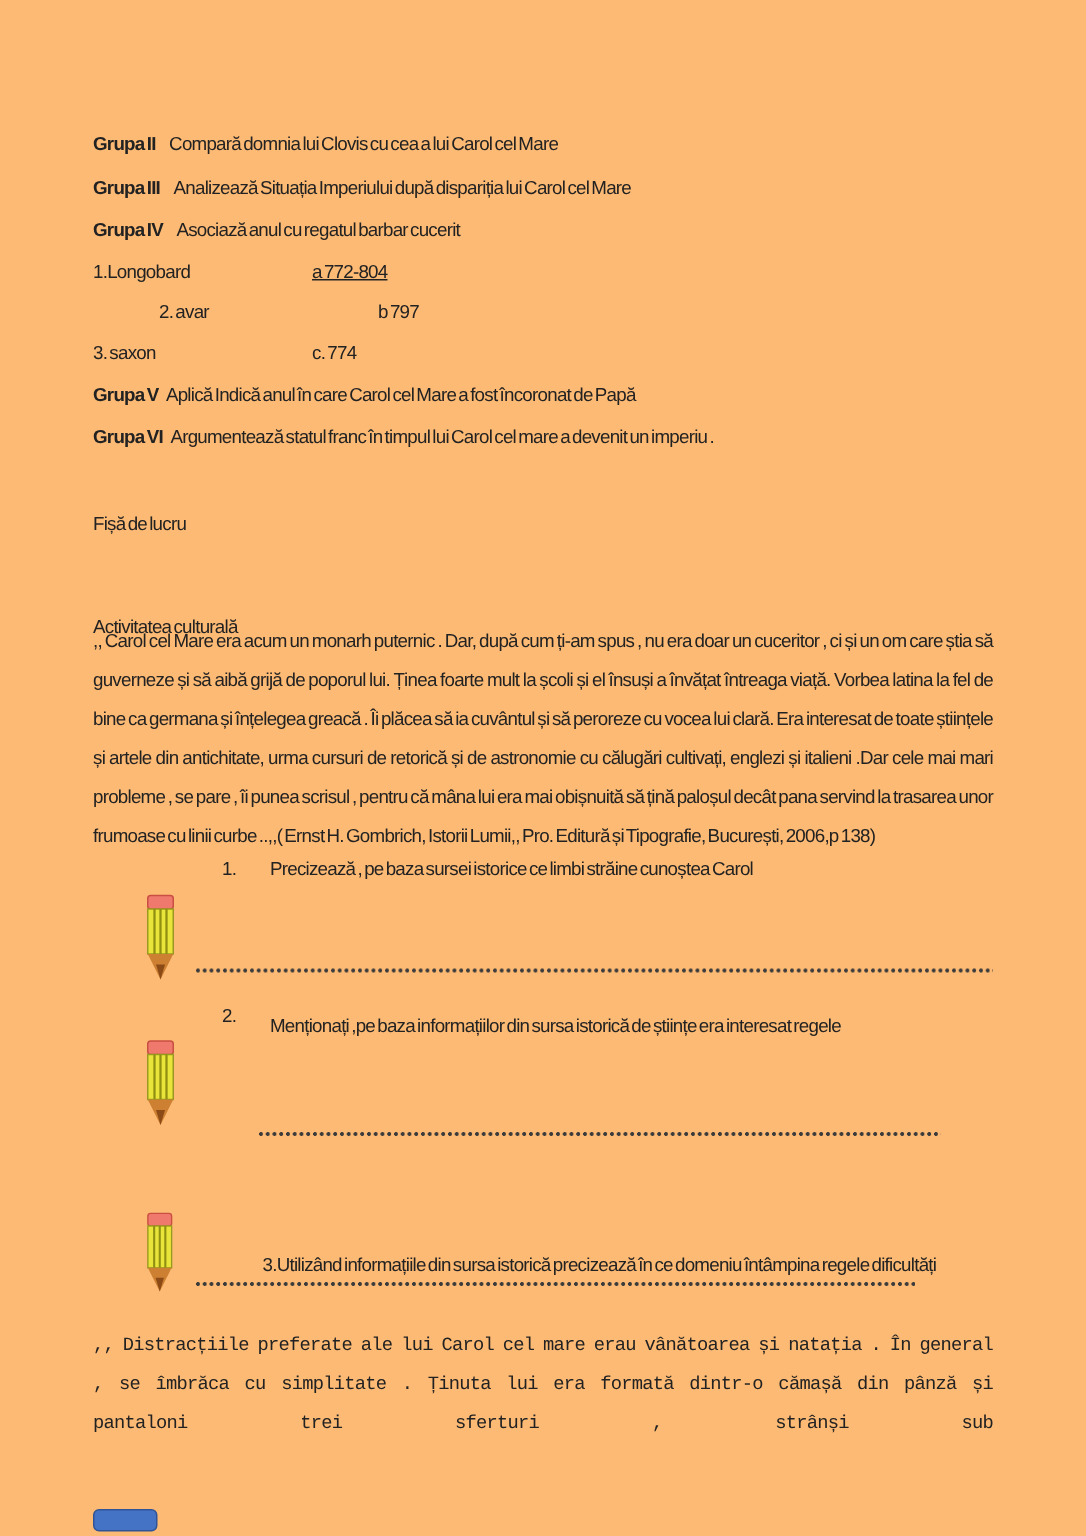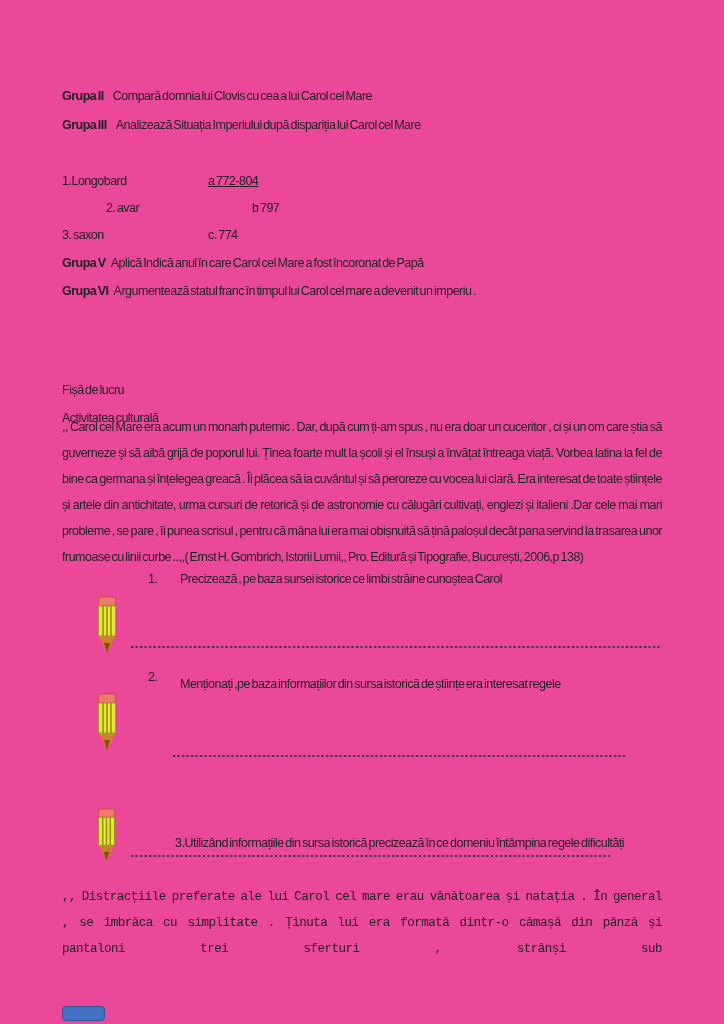--- a/index.html
+++ b/index.html
@@ -2,21 +2,21 @@
 <html><head>
 <meta charset="utf-8">
 <style>
   * { margin: 0; padding: 0; box-sizing: border-box; }
   html, body { background: #e9e9e9; }
   .page {
     position: relative;
     width: 724px;
     height: 1024px;
     margin: 0 auto;
-    background: #ec4899;
+    background: #fdba74;
     font-family: "Liberation Sans", sans-serif;
     font-size: 12.5px;
     letter-spacing: -0.5px;
     word-spacing: -1.5px;
     color: #222222;
     overflow: hidden;
   }
   .abs { position: absolute; }
   .doc-line { white-space: nowrap; line-height: 18px; }
   .doc-line b { font-weight: bold; }
@@ -54,39 +54,42 @@
 <body>
 
 <div class="page">
 
   <p class="abs doc-line" style="left:62px; top:87px;">
     <b>Grupa II</b><span class="lbl-gap">Compară domnia lui Clovis cu cea a lui Carol cel Mare</span>
   </p>
   <p class="abs doc-line" style="left:62px; top:116px;">
     <b>Grupa III</b><span class="lbl-gap">Analizează Situația Imperiului după dispariția lui Carol cel Mare</span>
   </p>
+  <p class="abs doc-line" style="left:62px; top:144px;">
+    <b>Grupa IV</b><span class="lbl-gap">Asociază  anul cu regatul barbar cucerit</span>
+  </p>
 
   <p class="abs doc-line" style="left:62px; top:172px;text-decoration:underline;">
     <span class="match-left">1.Longobard</span><span>a 772-804</span>
   </p>
   <p class="abs doc-line" style="left:62px; top:199px;margin-left:44px;">
     <span class="match-left">2. avar</span><span>b 797</span>
   </p>
   <p class="abs doc-line" style="left:62px; top:226px;">
     <span class="match-left">3. saxon</span><span>c. 774</span>
   </p>
 
   <p class="abs doc-line" style="left:62px; top:254px;">
     <b>Grupa V</b><span class="lbl-gap-sm">Aplică  Indică anul în care Carol cel Mare  a  fost încoronat de Papă</span>
   </p>
   <p class="abs doc-line" style="left:62px; top:282px;">
     <b>Grupa VI</b><span class="lbl-gap-sm">Argumentează  statul franc în timpul lui Carol cel mare a devenit un imperiu .</span>
   </p>
 
-  <p class="abs doc-line" style="left:62px; top:381px;">Fișă de lucru</p>
+  <p class="abs doc-line" style="left:62px; top:340px;">Fișă de lucru</p>
   <p class="abs doc-line" style="left:62px; top:409px;">Activitatea culturală</p>
 
   <div class="abs quote" style="left:62px; top:414px;">,, Carol cel Mare era acum un monarh puternic . Dar, după cum ți-am spus , nu era doar un cuceritor , ci și un om care știa să guverneze și să aibă grijă de poporul lui. Ținea foarte mult la școli și el însuși a învățat întreaga viață. Vorbea latina la fel de bine ca germana și înțelegea greacă . Îi plăcea să ia cuvântul și să peroreze cu vocea lui clară. Era interesat de toate științele și artele din antichitate, urma cursuri de retorică și de astronomie cu călugări cultivați, englezi și italieni .Dar cele mai mari probleme , se pare , îi punea scrisul , pentru că mâna lui era mai obișnuită să țină paloșul decât pana servind la trasarea unor  frumoase cu linii curbe ..,,( Ernst  H. Gombrich, Istorii Lumii,, Pro. Editură și Tipografie, București, 2006,p 138)</div>
 
   <div class="abs q-item" style="left:148px; top:568px;">
     <span class="q-num">1.</span><span>Precizează , pe baza sursei istorice ce limbi străine cunoștea Carol</span>
   </div>
 
   <span class="abs" style="left:95px; top:596px;">
     <svg class="pencil" width="24" height="58" viewBox="0 0 24 58">

